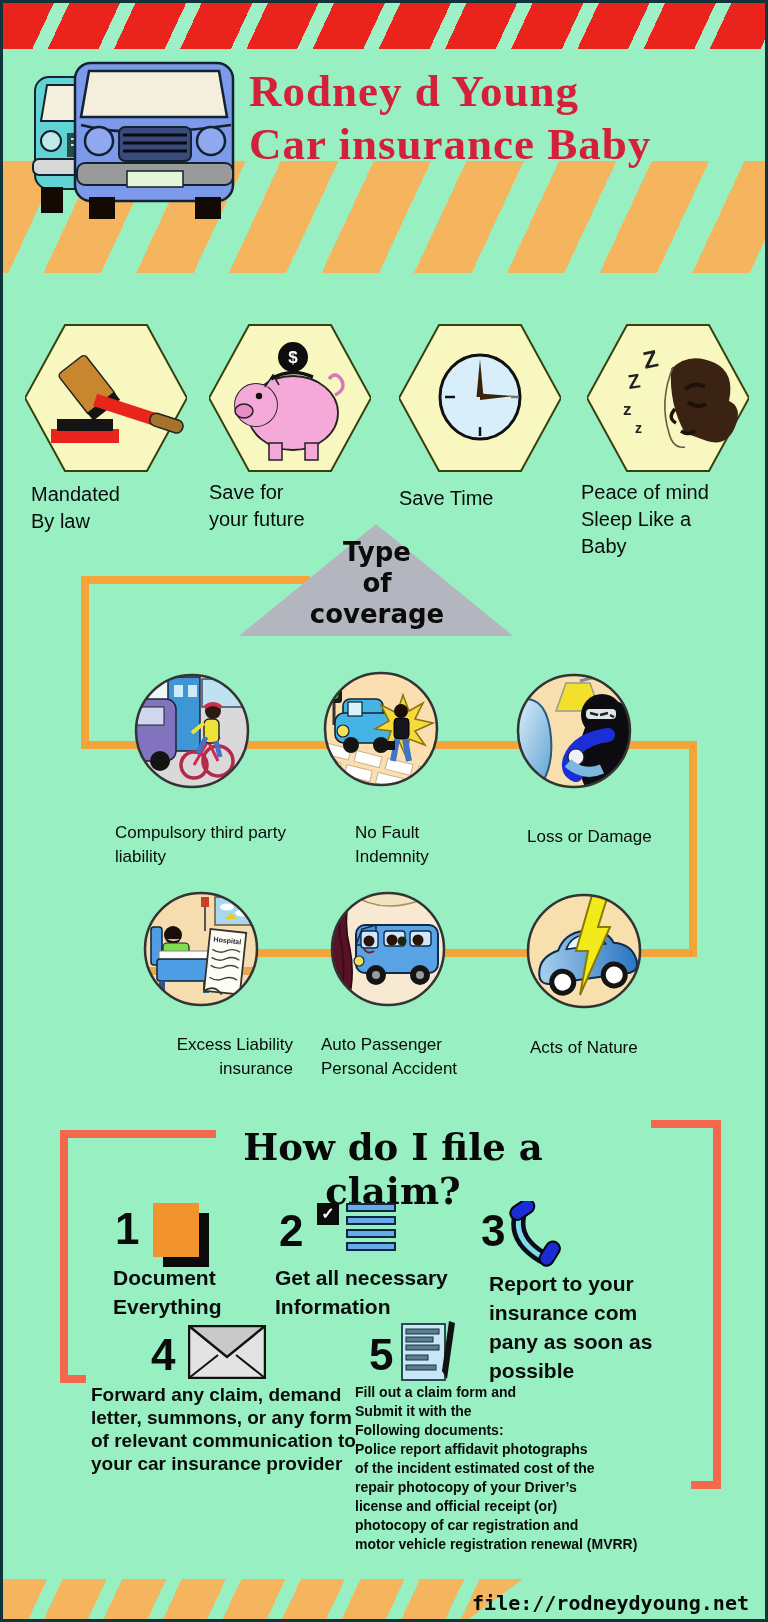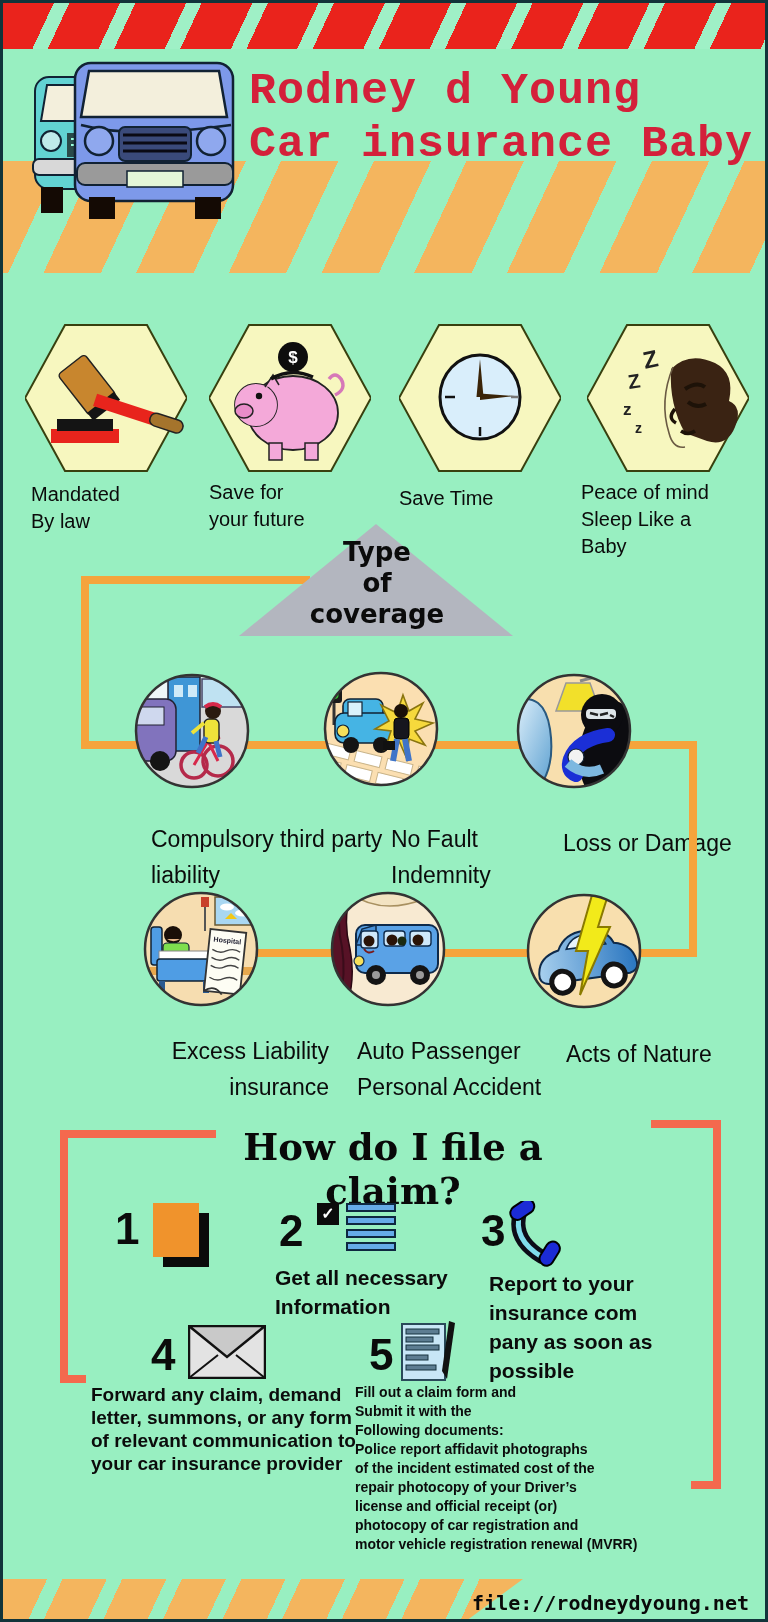--- a/index.html
+++ b/index.html
@@ -11,25 +11,25 @@
   
   .band-top{left:0;top:0;width:768px;height:46px;
     background:repeating-linear-gradient(115deg,#ea231c 0 46px,#9ff0c6 46px 60px);}
   .band-header{left:0;top:158px;width:768px;height:112px;
     background:repeating-linear-gradient(115deg,#f4b55e 0 52px,rgba(0,0,0,0) 52px 84px);}
   .band-footer{left:0;top:1576px;width:520px;height:46px;
     background:repeating-linear-gradient(115deg,#f4b55e 0 40px,#98efc1 40px 54px);
     clip-path:polygon(0 0,100% 0,88% 100%,0 100%);}
   
   .title{left:246px;top:62px;width:515px;color:#d4203a;
-    font-family:Liberation Mono, monospace;font-weight:bold;font-size:45px;line-height:53px;
+    font-family:Liberation Serif, serif;font-weight:bold;font-size:45px;line-height:53px;
     letter-spacing:1px;z-index:3;}
   
   .hexlab{font-size:20px;line-height:27px;}
-  .covlab{font-size:23px;line-height:36px;margin-left:36px;}
+  .covlab{font-size:17px;line-height:24px;}
   .steplab{font-weight:bold;}
   
   .triangle{left:236px;top:521px;width:274px;height:112px;background:#b3b6bf;
     clip-path:polygon(50% 0,100% 100%,0 100%);z-index:2;}
   .trilab{left:286px;top:534px;width:176px;text-align:center;z-index:3;
     font-weight:bold;font-size:26px;line-height:31px;font-family:"DejaVu Sans",sans-serif;}
   
   .conn{background:#f5a43c;z-index:1;}
   
   .brk{background:#f4694e;z-index:2;}
@@ -369,20 +369,22 @@
   <div class="abs brk" style="left:57px;top:1127px;width:8px;height:253px"></div>
   <div class="abs brk" style="left:57px;top:1372px;width:26px;height:8px"></div>
 
   <div class="abs brk" style="left:648px;top:1117px;width:70px;height:8px"></div>
   <div class="abs brk" style="left:710px;top:1117px;width:8px;height:369px"></div>
   <div class="abs brk" style="left:688px;top:1478px;width:22px;height:8px"></div>
 
   <div class="abs stepnum" style="left:112px;top:1204px">1</div>
   <div class="abs doc1-shadow"></div>
   <div class="abs doc1"></div>
+  <div class="abs steplab ml" style="left:110px;top:1260px;font-size:21px;line-height:29px">Document
+Everything</div>
 
   <div class="abs stepnum" style="left:276px;top:1206px">2</div>
   <div class="abs" style="left:314px;top:1200px;width:80px;height:54px">
     <div class="chk abs" style="left:0;top:0">✓</div>
     <div class="chk abs" style="left:0;top:28">✓</div>
     <div class="bar abs" style="left:29px;top:0"></div>
     <div class="bar abs" style="left:29px;top:13px"></div>
     <div class="bar abs" style="left:29px;top:26px"></div>
     <div class="bar abs" style="left:29px;top:39px"></div>
   </div>

